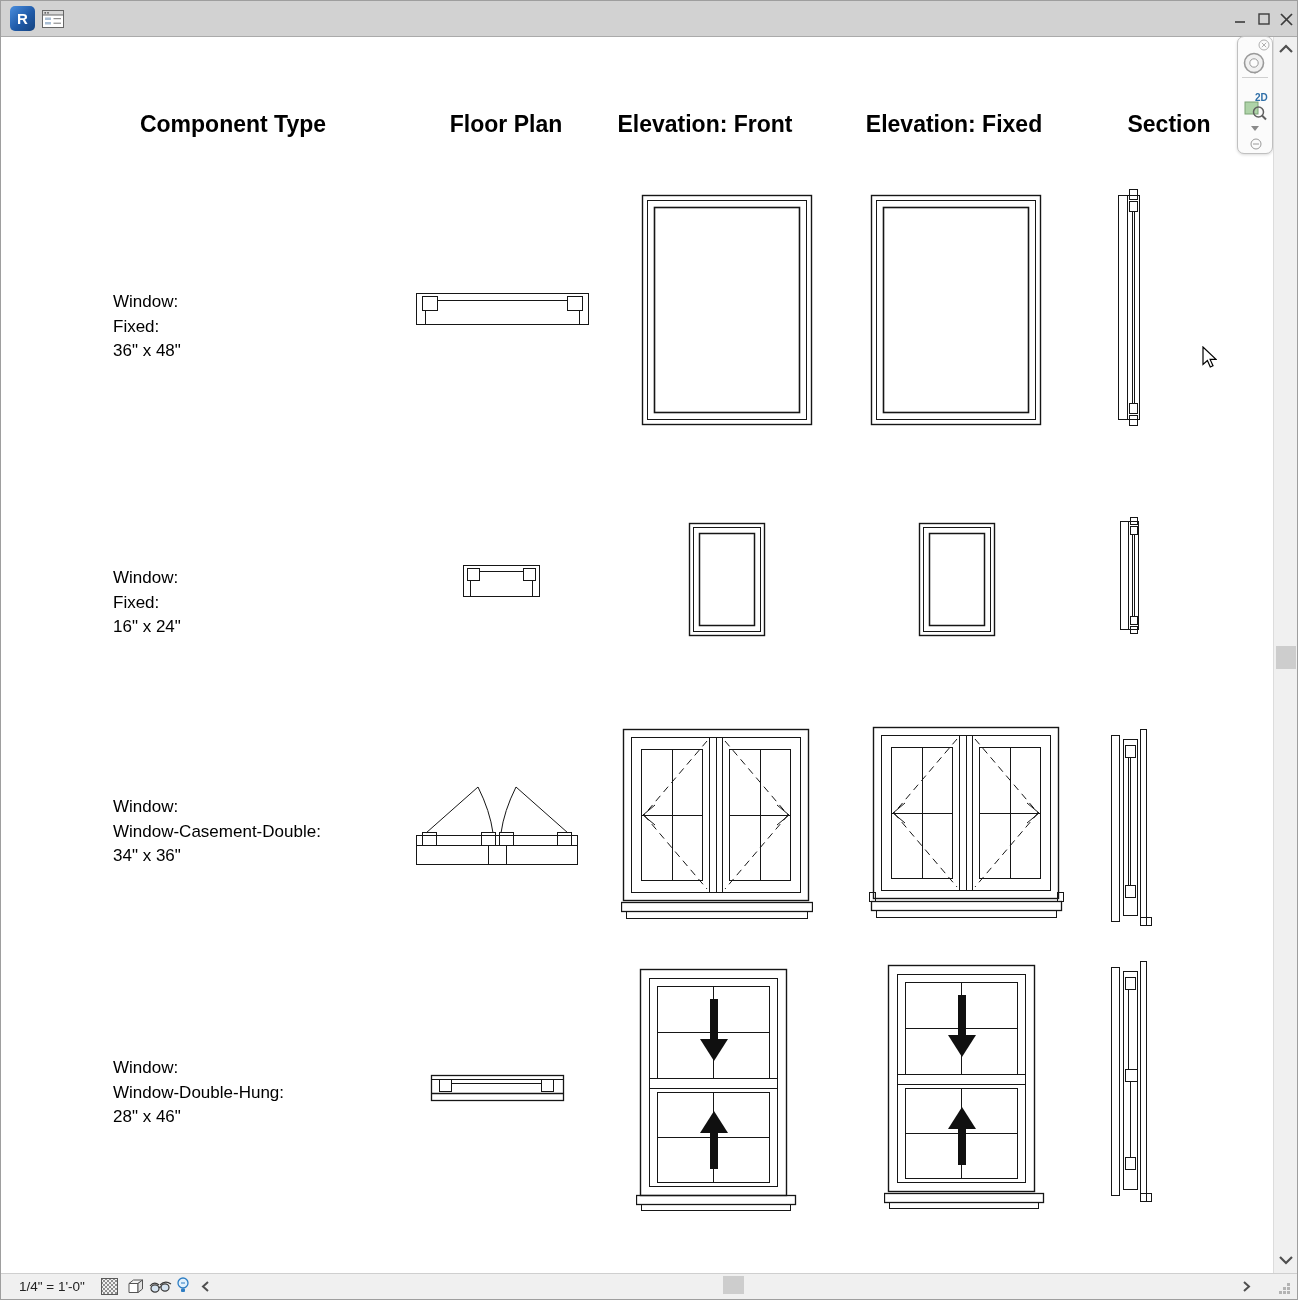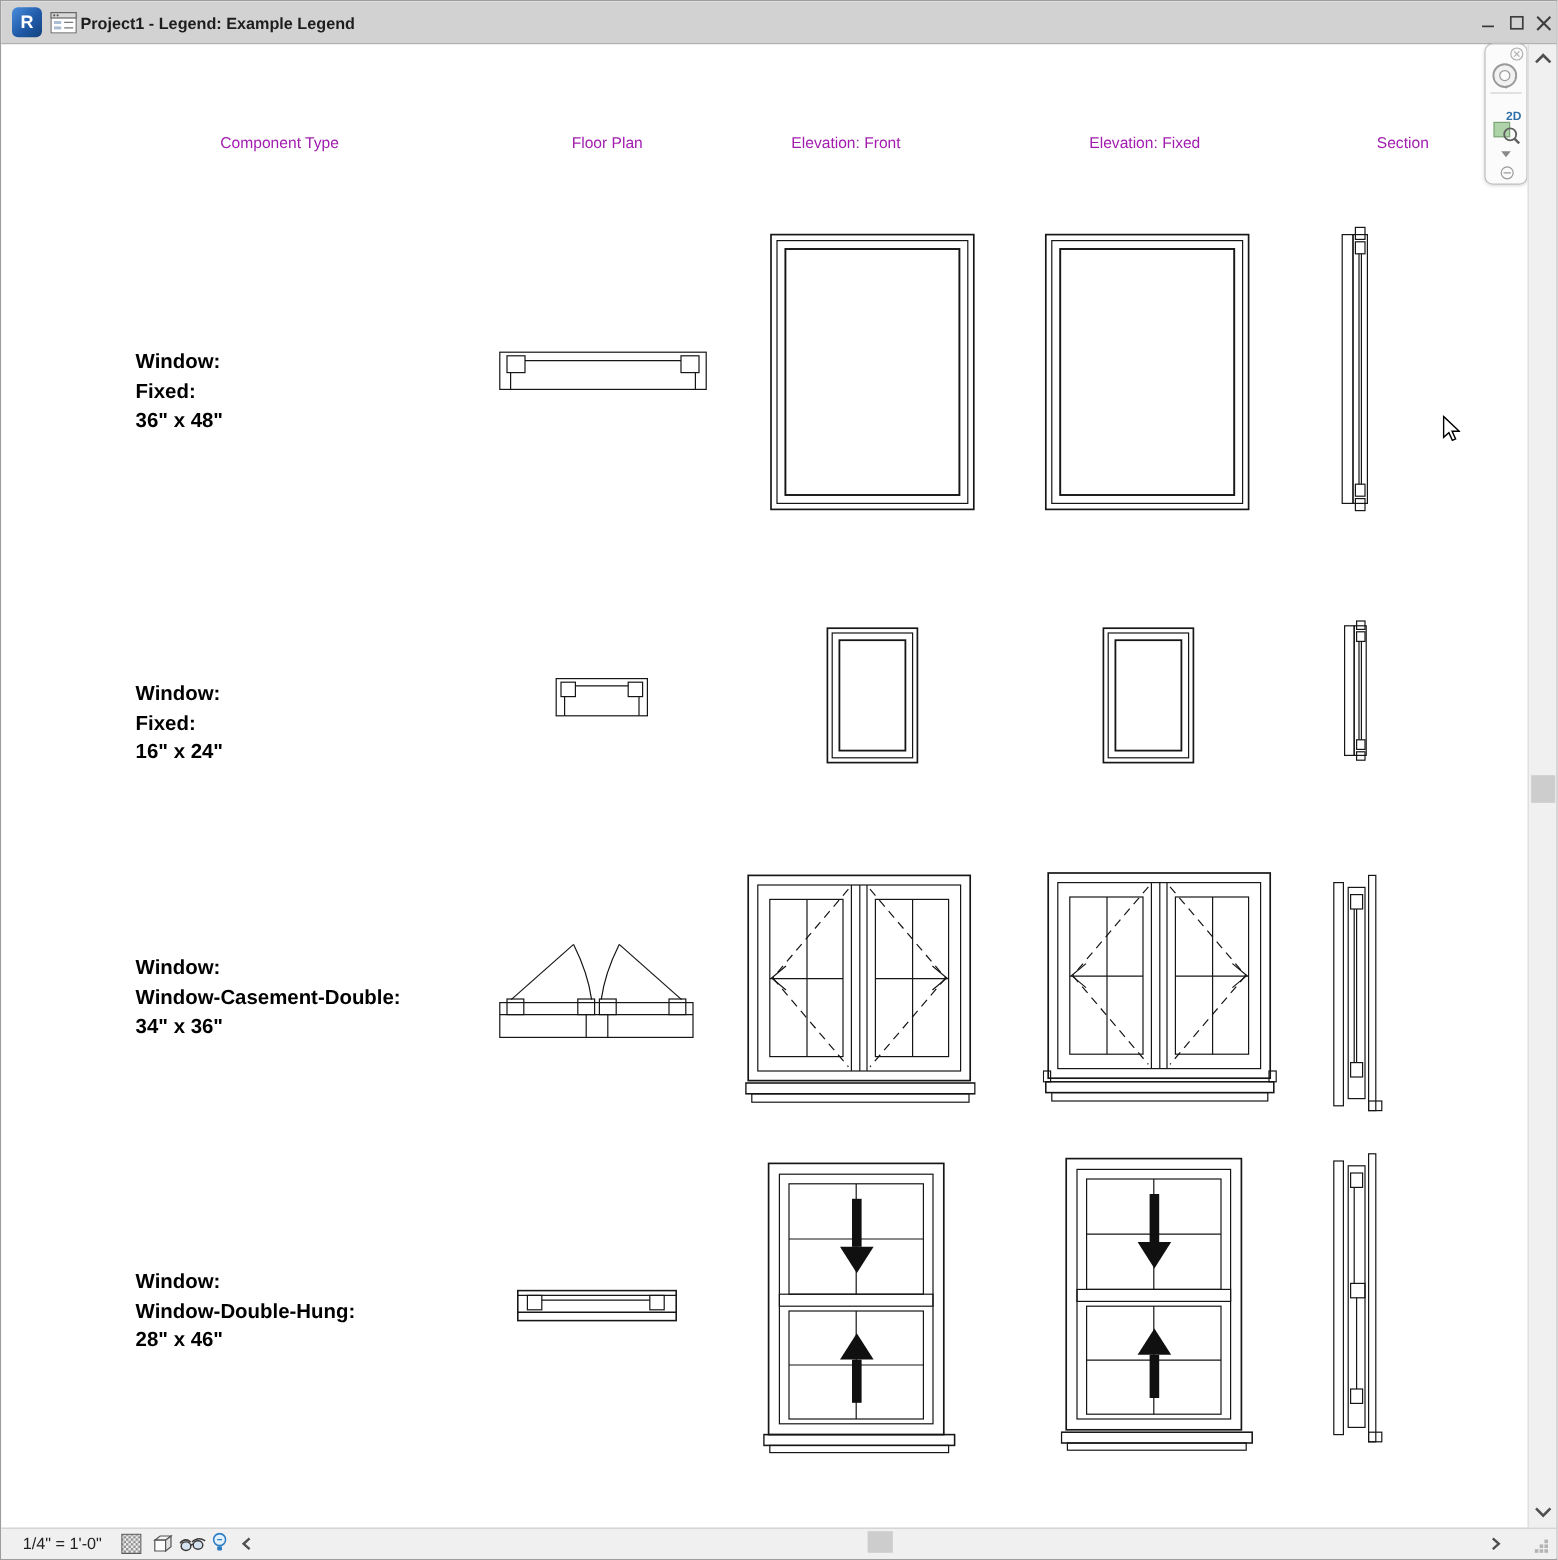--- a/index.html
+++ b/index.html
@@ -10,22 +10,22 @@
             border-bottom:1px solid #aaa;box-sizing:border-box;}
   .applogo{position:absolute;left:9px;top:5px;width:25px;height:25px;border-radius:5px;
            background:linear-gradient(135deg,#4a8ede 0%,#1f5aa8 55%,#14427e 100%);
            color:#fff;font-weight:bold;font-size:15px;display:flex;align-items:center;justify-content:center;}
   .docicon{position:absolute;left:41px;top:9px;}
   .wintitle{position:absolute;left:66px;top:0;height:36px;display:flex;align-items:center;
             font-weight:bold;font-size:13.5px;color:#1d1d1d;}
   .winbtn{position:absolute;top:7px;width:22px;height:22px;display:flex;align-items:center;justify-content:center;cursor:pointer;}
   
   .canvas{position:absolute;left:0;top:36px;width:1272px;height:1236px;background:#ffffff;}
-  .hdr{position:absolute;transform:translateX(-50%);font-weight:normal;font-size:13px;color:#a21caf;white-space:nowrap;}
-  .rowlabel{position:absolute;font-weight:bold;font-size:17px;line-height:24.5px;color:#000;white-space:pre-line;}
+  .hdr{position:absolute;transform:translateX(-50%);font-weight:bold;font-size:23px;color:#000000;white-space:nowrap;}
+  .rowlabel{position:absolute;font-weight:normal;font-size:17px;line-height:24.5px;color:#000;white-space:pre-line;}
   .draw{position:absolute;}
   
   .navbar{position:absolute;left:1236px;top:35px;width:36px;height:118px;background:#fbfbfb;
           border:1px solid #c0c0c0;border-radius:7px;box-shadow:0 1px 3px rgba(0,0,0,.15);box-sizing:border-box;}
   .caret{width:0;height:0;border-left:4px solid transparent;border-right:4px solid transparent;
          border-top:5px solid #8a8a8a;margin:2px auto;}
   .navdiv{height:1px;background:#cfcfcf;margin:3px 4px;}
   .wheel2d{position:absolute;left:13px;top:22px;font-size:10px;font-weight:bold;color:#2f6fa8;margin-top:19px;}
   
   .vscroll{position:absolute;left:1272px;top:36px;width:26px;height:1236px;background:#f0f0f0;
@@ -51,21 +51,20 @@
         <rect x="0.5" y="0.5" width="21" height="17" fill="#fff" stroke="#666"></rect>
         <rect x="0.5" y="0.5" width="21" height="4.5" fill="#d8d8d8" stroke="#666"></rect>
         <circle cx="3.2" cy="2.8" r="0.9" fill="#555"></circle>
           <circle cx="6" cy="2.8" r="0.9" fill="#555"></circle>
         <rect x="3" y="7.5" width="6" height="2.5" fill="#a9bed4"></rect>
         <line x1="11.5" y1="8.7" x2="19" y2="8.7" stroke="#777"></line>
         <rect x="3" y="12" width="6" height="2.5" fill="#a9bed4"></rect>
         <line x1="11.5" y1="13.2" x2="19" y2="13.2" stroke="#777"></line>
       </svg>
     </span>
-    <div class="wintitle">Project1 - Legend: Example Legend</div>
     <div class="winbtn" style="left:1228px;">
       <svg width="12" height="12">
           <line x1="1" y1="9" x2="11" y2="9" stroke="#3c3c3c" stroke-width="1.6"></line>
         </svg>
     </div>
     <div class="winbtn" style="left:1252px;">
       <svg width="12" height="12">
           <rect x="1" y="1" width="10" height="10" fill="none" stroke="#3c3c3c" stroke-width="1.4"></rect>
         </svg>
     </div>

